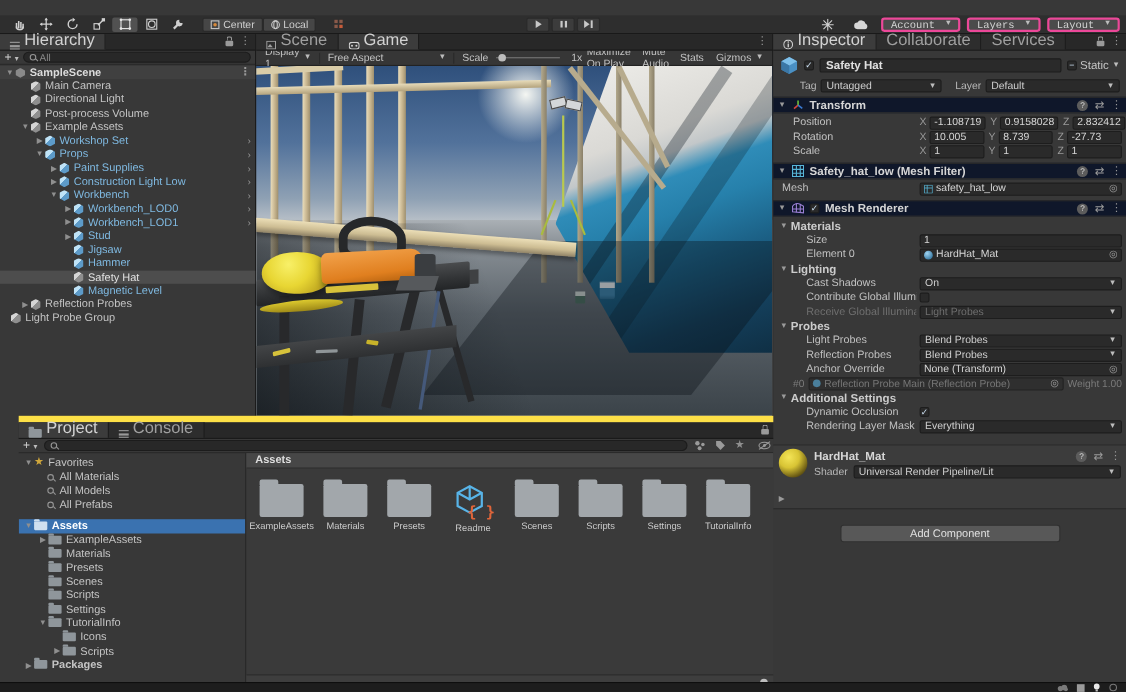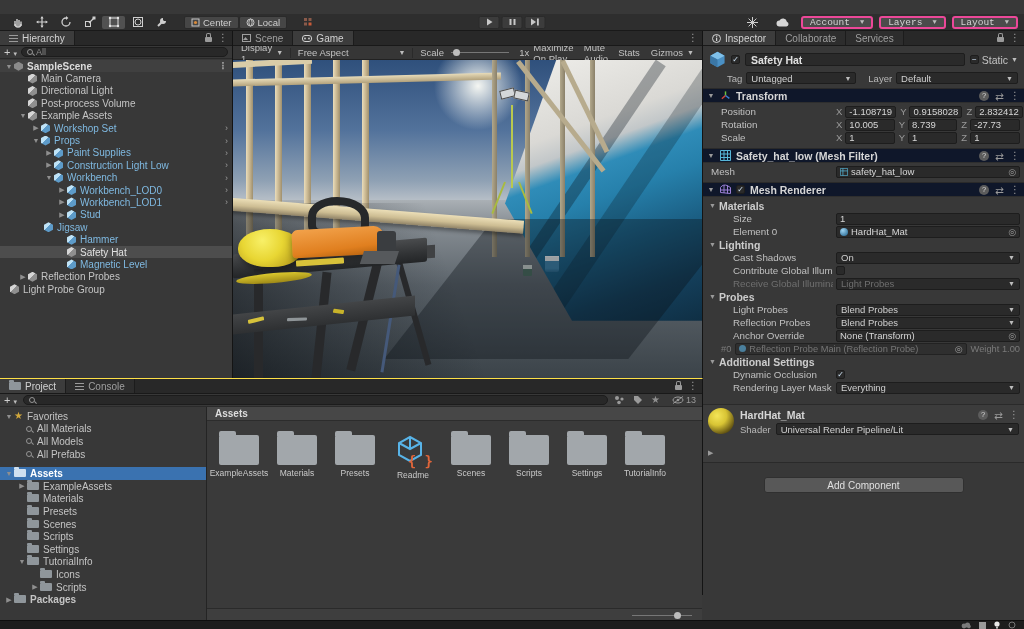--- a/index.html
+++ b/index.html
@@ -24,21 +24,21 @@
   .grpgap{width:10px;}
   .txtbtn{height:13px;background:#464646;border:1px solid #2a2a2a;border-radius:2px;display:flex;align-items:center;gap:3px;padding:0 6px;color:#cfcfcf;font-size:9.5px;}
   .playgrp{position:absolute;left:50%;transform:translateX(-50%);display:flex;gap:2px;}
   .pbtn{width:21px;height:13px;background:#3c3c3c;border:1px solid #2a2a2a;border-radius:2px;display:flex;align-items:center;justify-content:center;}
   .rightgrp{margin-left:auto;display:flex;align-items:center;gap:6px;}
   .ddbtn{height:13px;background:#4b4b4b;border:2px solid #ec4899;border-radius:3px;display:flex;align-items:center;gap:10px;padding:0 7px;color:#d4d4d4;font-size:9.5px;font-family:Liberation Mono, monospace;}
   .caret{font-size:7px;color:#bdbdbd;}
   
   .panel{position:absolute;background:#383838;}
   .tabbar{height:15px;background:#282828;display:flex;align-items:flex-end;border-bottom:1px solid #191919;position:relative;}
-  .tab{height:14px;display:flex;align-items:center;gap:4px;padding:0 9px;font-size:10px;color:#9f9f9f;background:#2d2d2d;border-right:1px solid #1c1c1c;}
+  .tab{height:14px;display:flex;align-items:flex-end;gap:4px;padding:0 9px;font-size:15px;color:#9f9f9f;background:#2d2d2d;border-right:1px solid #1c1c1c;}
   .tab.active{background:#3c3c3c;color:#d2d2d2;}
   .paneltools{position:absolute;right:4px;top:2px;display:flex;align-items:center;gap:6px;}
   .dots{color:#9a9a9a;font-size:10px;line-height:1;}
   .lock{width:7px;height:5px;background:#9a9a9a;border-radius:1px;position:relative;display:inline-block;margin-top:3px;}
   .lock::before{content:'';position:absolute;top:-4px;left:1px;width:3px;height:3px;border:1px solid #9a9a9a;border-bottom:none;border-radius:2px 2px 0 0;}
   
   #hierarchy{left:0;top:31px;width:233px;height:347px;border-right:1px solid #141414;}
   .toolrow{height:13px;display:flex;align-items:center;padding:0 4px;border-bottom:1px solid #2a2a2a;gap:4px;}
   .plus{color:#cfcfcf;font-size:11px;line-height:1;}
   .searchbox{flex:1;height:10px;background:#282828;border:1px solid #1c1c1c;border-radius:6px;display:flex;align-items:center;gap:3px;padding:0 5px;}
@@ -105,21 +105,21 @@
     background:radial-gradient(circle at 38% 30%,#f8f068 0%,#e8d633 42%,#c3ab22 72%,#93801a 96%);box-shadow:2px 4px 6px rgba(0,0,0,.4);}
   .hat-brim{left:0;top:63.5%;width:76px;height:10px;border-radius:50%;transform:rotate(-5deg);
     background:linear-gradient(180deg,#dcc92e,#9d8817);}
   .jigsaw{left:12.5%;top:43%;width:104px;height:74px;}
   .jhandle{left:16%;top:0;width:58%;height:54%;border:8px solid #26282a;border-radius:48% 52% 12px 12px;}
   .jbody{left:0;top:42%;width:88%;height:38%;background:linear-gradient(175deg,#f2a24b,#e07f1f 70%,#b5620f);border-radius:6px 10px 4px 4px;transform:rotate(-3deg);box-shadow:0 4px 6px rgba(0,0,0,.35);}
   .jshoe{left:68%;top:74%;width:34%;height:17%;background:#56595c;transform:skewX(-18deg);}
   .jdark{left:82%;top:46%;width:18%;height:30%;background:#3a3d40;border-radius:3px;}
   .jtape{left:4%;top:84%;width:46%;height:6px;background:#d8c23a;transform:rotate(-4deg);border-radius:1px;}
   
-  #project{left:0;top:378px;width:703px;height:217px;border-right:1px solid #141414;border-top:1px solid #fde047;}
+  #project{left:17px;top:378px;width:703px;height:217px;border-right:1px solid #141414;border-top:6px solid #fde047;}
   .ptoolrow{height:13px;display:flex;align-items:center;border-bottom:1px solid #2a2a2a;padding:0 4px;gap:6px;}
   .psearch{width:196px;margin-left:auto;}
   .ptool-icons{display:flex;align-items:center;gap:8px;margin-right:2px;color:#9a9a9a;font-size:9px;}
   .pbody{display:flex;height:214px;}
   .ptree{width:207px;border-right:1px solid #242424;padding-top:3px;overflow:hidden;}
   .prow{height:12.6px;display:flex;align-items:center;font-size:10px;color:#c4c4c4;padding-right:4px;}
   .prow .tri{width:10px;text-align:center;color:#8f8f8f;font-size:7px;flex:0 0 auto;}
   .folder{width:12px;height:8px;background:#8f969b;border-radius:1px;position:relative;flex:0 0 auto;margin-right:4px;margin-top:-1px;}
   .folder::before{content:'';position:absolute;top:-2px;left:0;width:5px;height:2px;background:#8f969b;border-radius:1px 1px 0 0;}
   .star{color:#d0a73c;font-size:10px;margin-right:4px;line-height:1;}
@@ -398,21 +398,21 @@
           <span class="tri">▶</span>
           <span class="cube"></span>
           <span>Workbench_LOD1</span>
           <span class="pfarrow">›</span>
         </div>
       <div class="hrow pf" style="padding-left:57px">
           <span class="tri">▶</span>
           <span class="cube"></span>
           <span>Stud</span>
         </div>
-      <div class="hrow pf" style="padding-left:34px">
+      <div class="hrow pf" style="padding-left:57px">
           <span class="tri"></span>
           <span class="cube"></span>
           <span>Jigsaw</span>
         </div>
       <div class="hrow pf" style="padding-left:57px">
           <span class="tri"></span>
           <span class="cube"></span>
           <span>Hammer</span>
         </div>
       <div class="hrow hsel" style="padding-left:57px">

